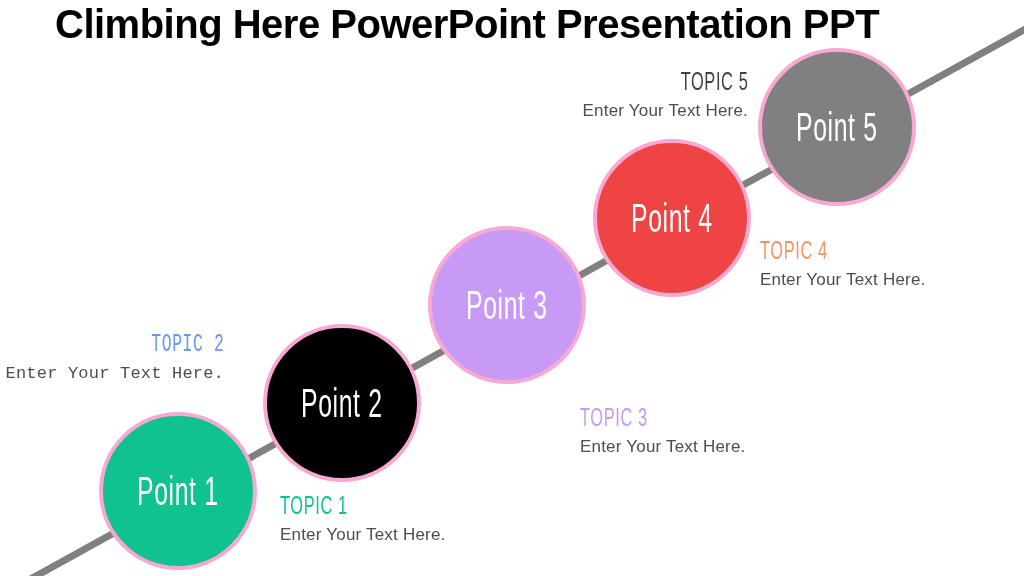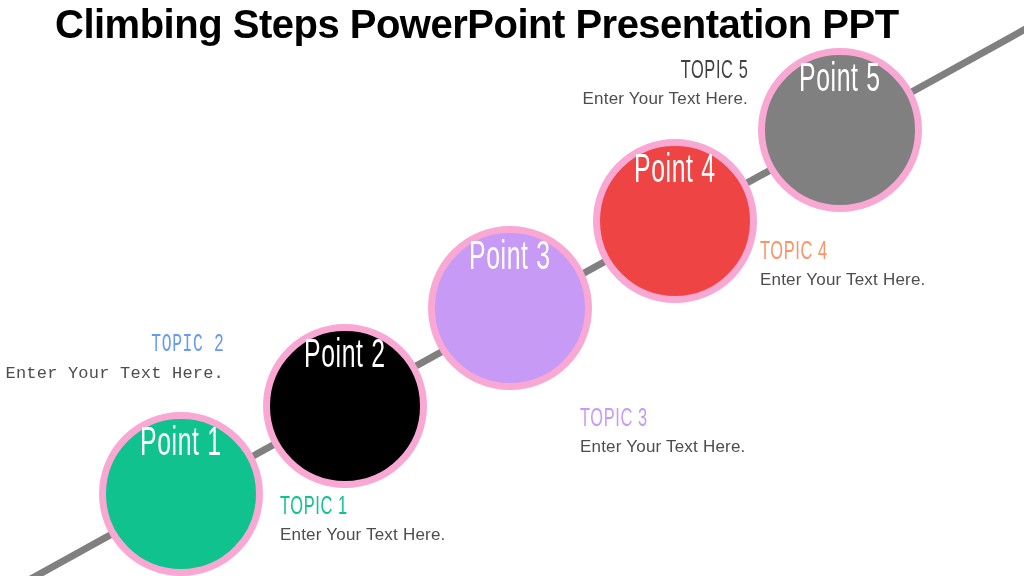--- a/index.html
+++ b/index.html
@@ -26,24 +26,25 @@
     z-index: 4;
   }
   svg.connector {
     position: absolute;
     left: 0; top: 0;
     z-index: 1;
   }
   .circle {
     position: absolute;
     width: 150px; height: 150px;
-    border: 7px solid #f9a8d4;
+    border: 4px solid #f9a8d4;
     border-radius: 50%;
     box-sizing: content-box;
     display: flex;
+    align-items: center;
     justify-content: center;
     z-index: 2;
   }
   .point-label {
     display: inline-block;
     color: #ffffff;
     font-size: 40px;
     font-weight: 400;
     letter-spacing: 1px;
     transform: scaleX(0.62);
@@ -73,28 +74,28 @@
     font-size: 17px;
     color: #4d4d4d;
     letter-spacing: 0.2px;
   }
   .topic.align-right { text-align: right; }
   .topic.align-right .topic-label { transform-origin: right center; }
   .t1 { left: 280px; top: 492px; }
   .t2 { right: 800px; top: 331px; font-family: Liberation Mono, monospace; }
   .t3 { left: 580px; top: 376px; margin-top: 28px; }
   .t4 { left: 760px; top: 237px; }
-  .t5 { right: 276px; top: 56px; }
+  .t5 { right: 276px; top: 68px; }
 </style>
 </head>
 <body>
 
 <div class="slide">
 
-  <div class="slide-title">Climbing Steps PowerPoint Presentation PPT</div>
+  <div class="slide-title">Climbing Here PowerPoint Presentation PPT</div>
 
   <svg class="connector" width="1024" height="576" viewBox="0 0 1024 576">
     <line x1="-20" y1="607" x2="1040" y2="21" stroke-width="7" style="stroke: rgb(128, 128, 128);"></line>
   </svg>
 
   <div class="circle c1" style="background-color: rgb(15, 194, 142);">
     <span class="point-label">Point 1</span>
   </div>
   <div class="circle c2" style="background-color: #000000;">
     <span class="point-label">Point 2</span>

